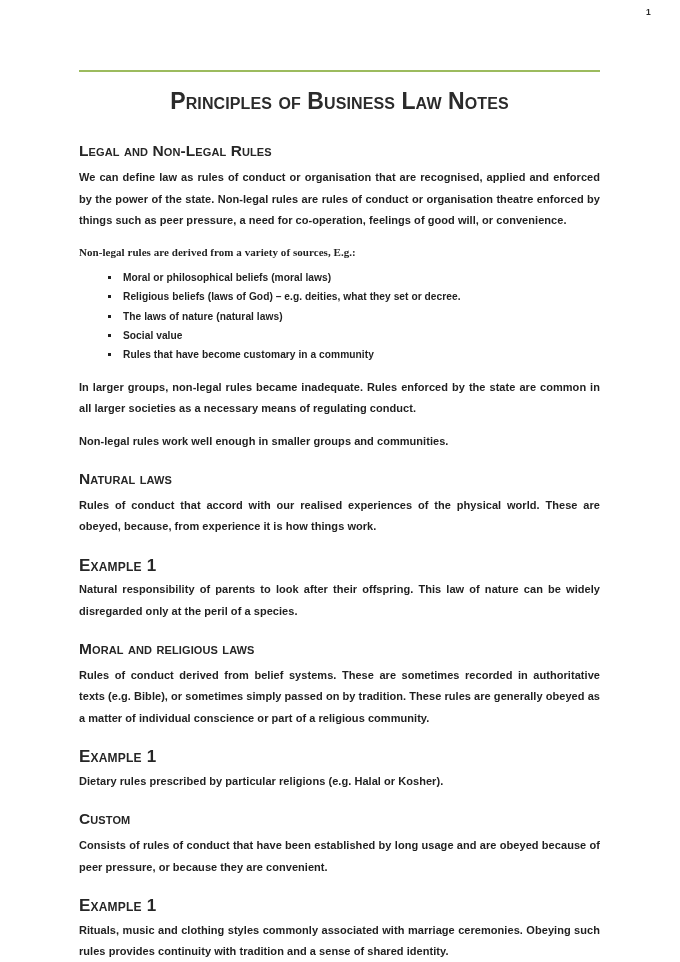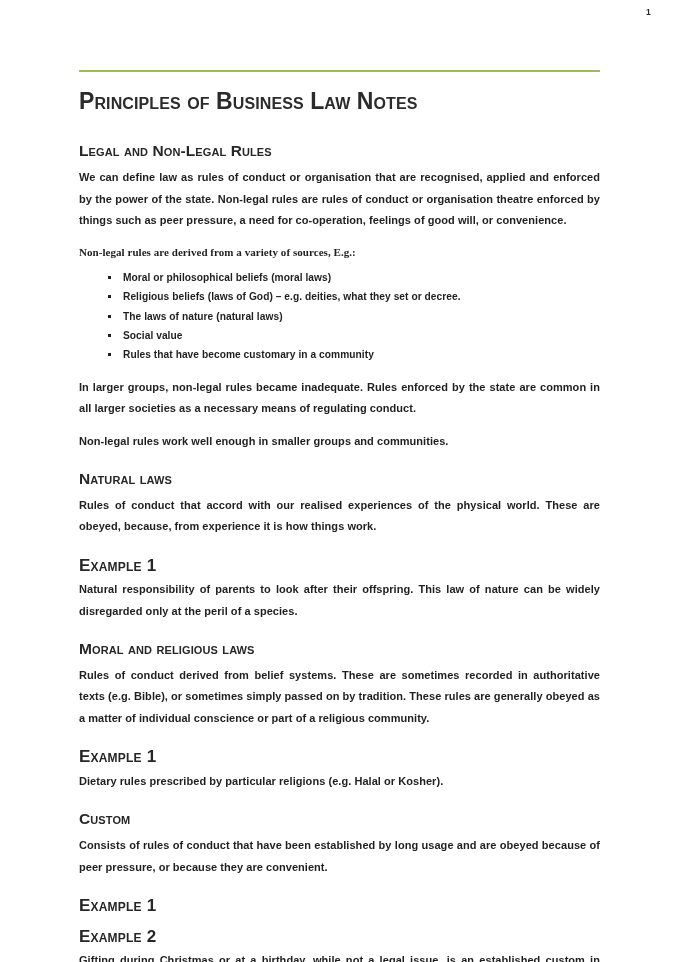--- a/index.html
+++ b/index.html
@@ -48,21 +48,21 @@
   .title-rule {
     height: 2px;
     background: #9cbb5e;
     width: 100%;
     margin: 0 0 17px 0;
   }
 
   .doc-title {
     font-size: 23px;
     font-weight: bold;
-    text-align: left;
+    text-align: center;
     font-variant: small-caps;
     letter-spacing: 0.1px;
     color: #2b2b2b;
     margin: 0 0 28px 0;
     line-height: 1.1;
   }
 
   h1.section {
     font-size: 15.5px;
     font-weight: bold;
@@ -183,20 +183,21 @@
     <div class="spacer-sm"></div>
 
     <h1 class="section">Custom</h1>
 
     <p class="body"><span>Consists of rules of conduct that have been established by long usage and are obeyed because of </span><b>peer pressure</b><span>, or because they are convenient.</span></p>
 
     <div class="spacer-sm"></div>
 
     <h2 class="example">Example 1</h2>
 
+    <p class="body">Rituals, music and clothing styles commonly associated with marriage ceremonies.  Obeying such rules provides continuity with tradition and a sense of shared identity.</p>
 
     <div class="spacer-sm"></div>
 
     <h2 class="example">Example 2</h2>
 
     <p class="body">Gifting during Christmas or at a birthday, while not a legal issue, is an established custom in Western societies.</p>
 
   </div>
 </div>
 

